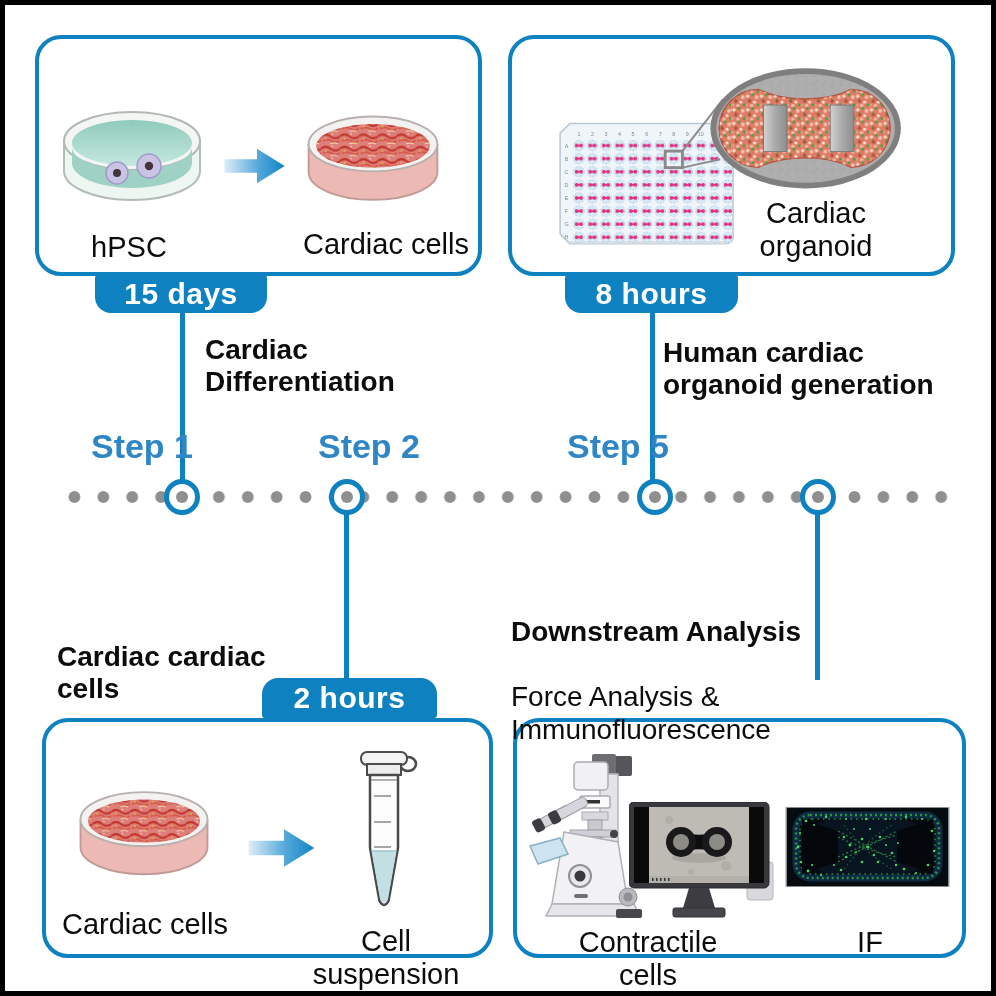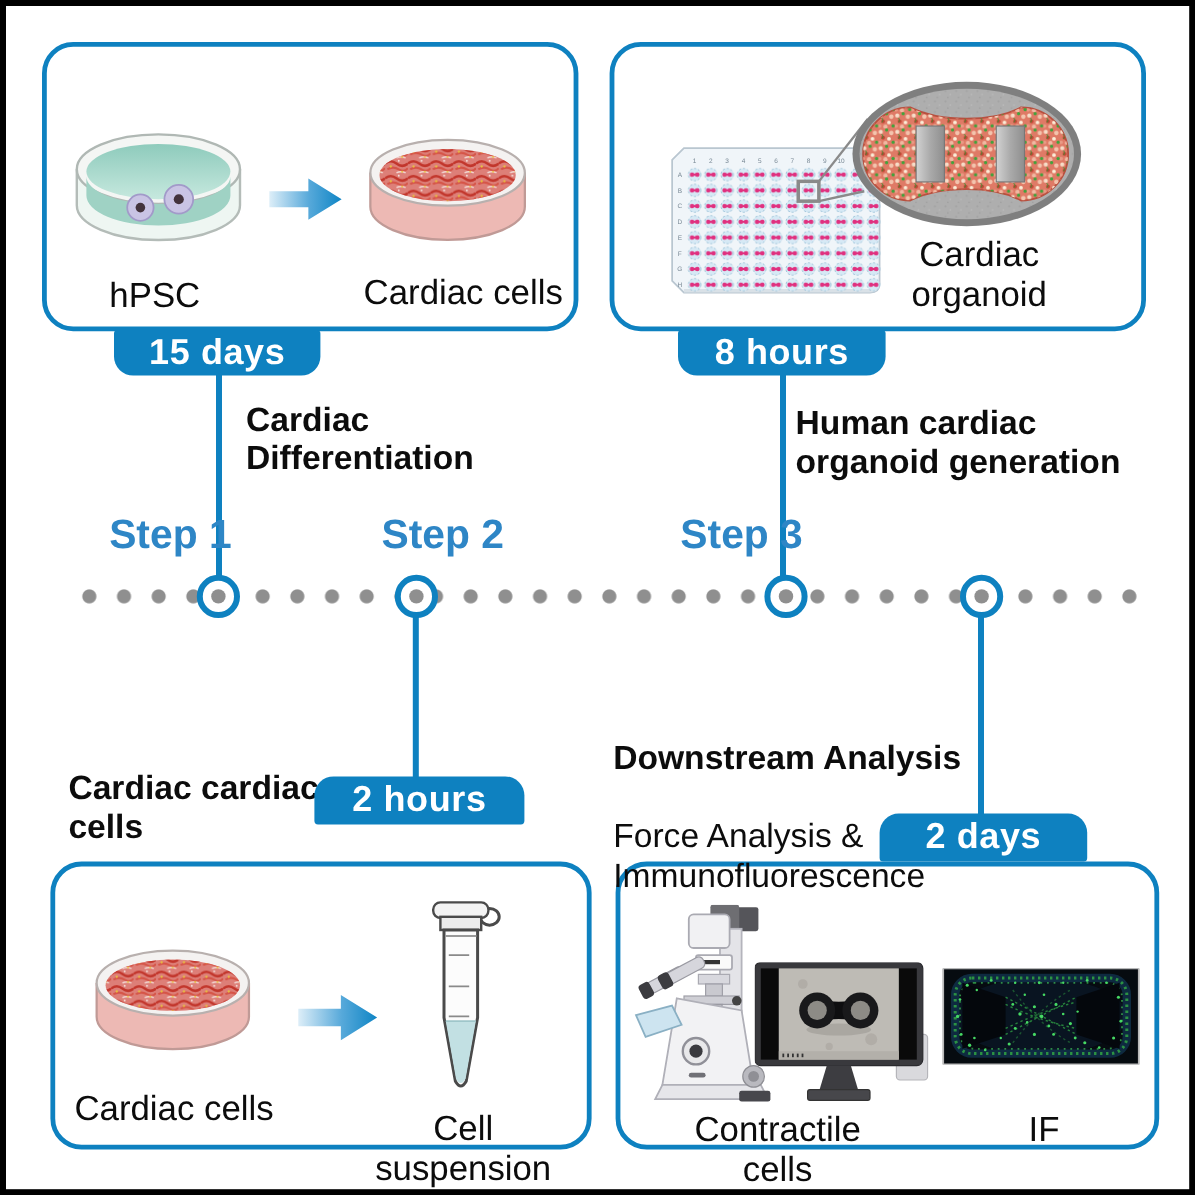--- a/index.html
+++ b/index.html
@@ -163,43 +163,42 @@
         <rect x="256" y="68" width="24" height="48" fill="url(#postGrad)" stroke="#777" stroke-width="1"></rect>
         <rect x="324" y="68" width="24" height="48" fill="url(#postGrad)" stroke="#777" stroke-width="1"></rect>
       </g>
     </svg>
     <div class="plabel" style="left:214px;top:158px;width:180px">Cardiac
 organoid</div>
   </div>
 
   <div class="badge top" style="left:95px;top:275px;width:172px;height:38px">15 days</div>
   <div class="badge top" style="left:565px;top:275px;width:173px;height:38px">8 hours</div>
-  <div class="badge bottom" style="left:262px;top:647px;width:175px;height:40px">2 hours</div>
-  <div class="badge bottom" style="left:733px;top:678px;width:173px;height:40px">2 days</div>
+  <div class="badge bottom" style="left:262px;top:678px;width:175px;height:40px">2 hours</div>
 
   <div class="connector" style="left:180px;top:310px;height:172px"></div>
   <div class="connector" style="left:650px;top:310px;height:172px"></div>
   <div class="connector" style="left:344px;top:513px;height:167px"></div>
   <div class="connector" style="left:815px;top:513px;height:167px"></div>
 
   <div class="caption" style="left:205px;top:334px">Cardiac
 Differentiation</div>
   <div class="caption" style="left:663px;top:337px">Human cardiac
 organoid generation</div>
   <div class="caption" style="left:57px;top:641px">Cardiac cardiac
 cells</div>
   <div class="caption" style="left:511px;top:584px">
     <div>Downstream Analysis</div>
     <div class="rest">Force Analysis &amp;
 Immunofluorescence</div>
   </div>
 
   <div class="step-label" style="left:43px;top:427px">Step 1</div>
   <div class="step-label" style="left:270px;top:427px">Step 2</div>
-  <div class="step-label" style="left:519px;top:427px">Step 3</div>
+  <div class="step-label" style="left:519px;top:427px">Step 5</div>
 
   <div class="dots"></div>
   <div class="marker" style="left:164px">
       <i></i>
     </div>
   <div class="marker" style="left:329px">
       <i></i>
     </div>
   <div class="marker" style="left:637px">
       <i></i>

